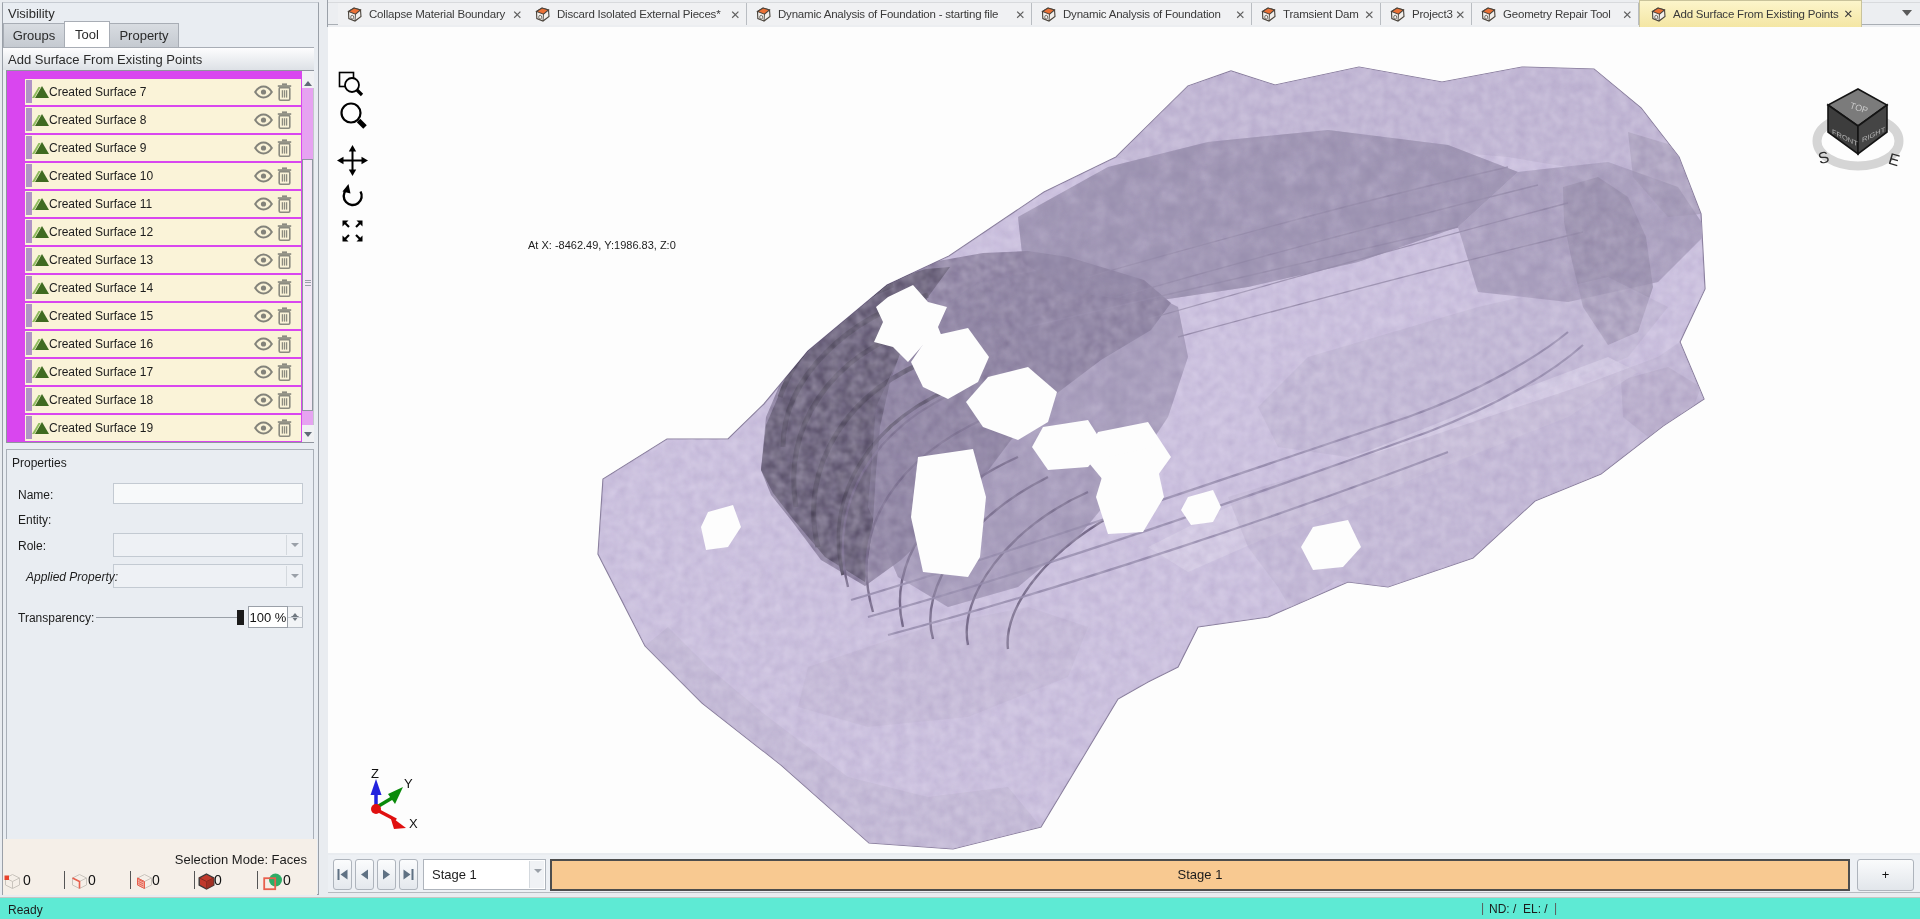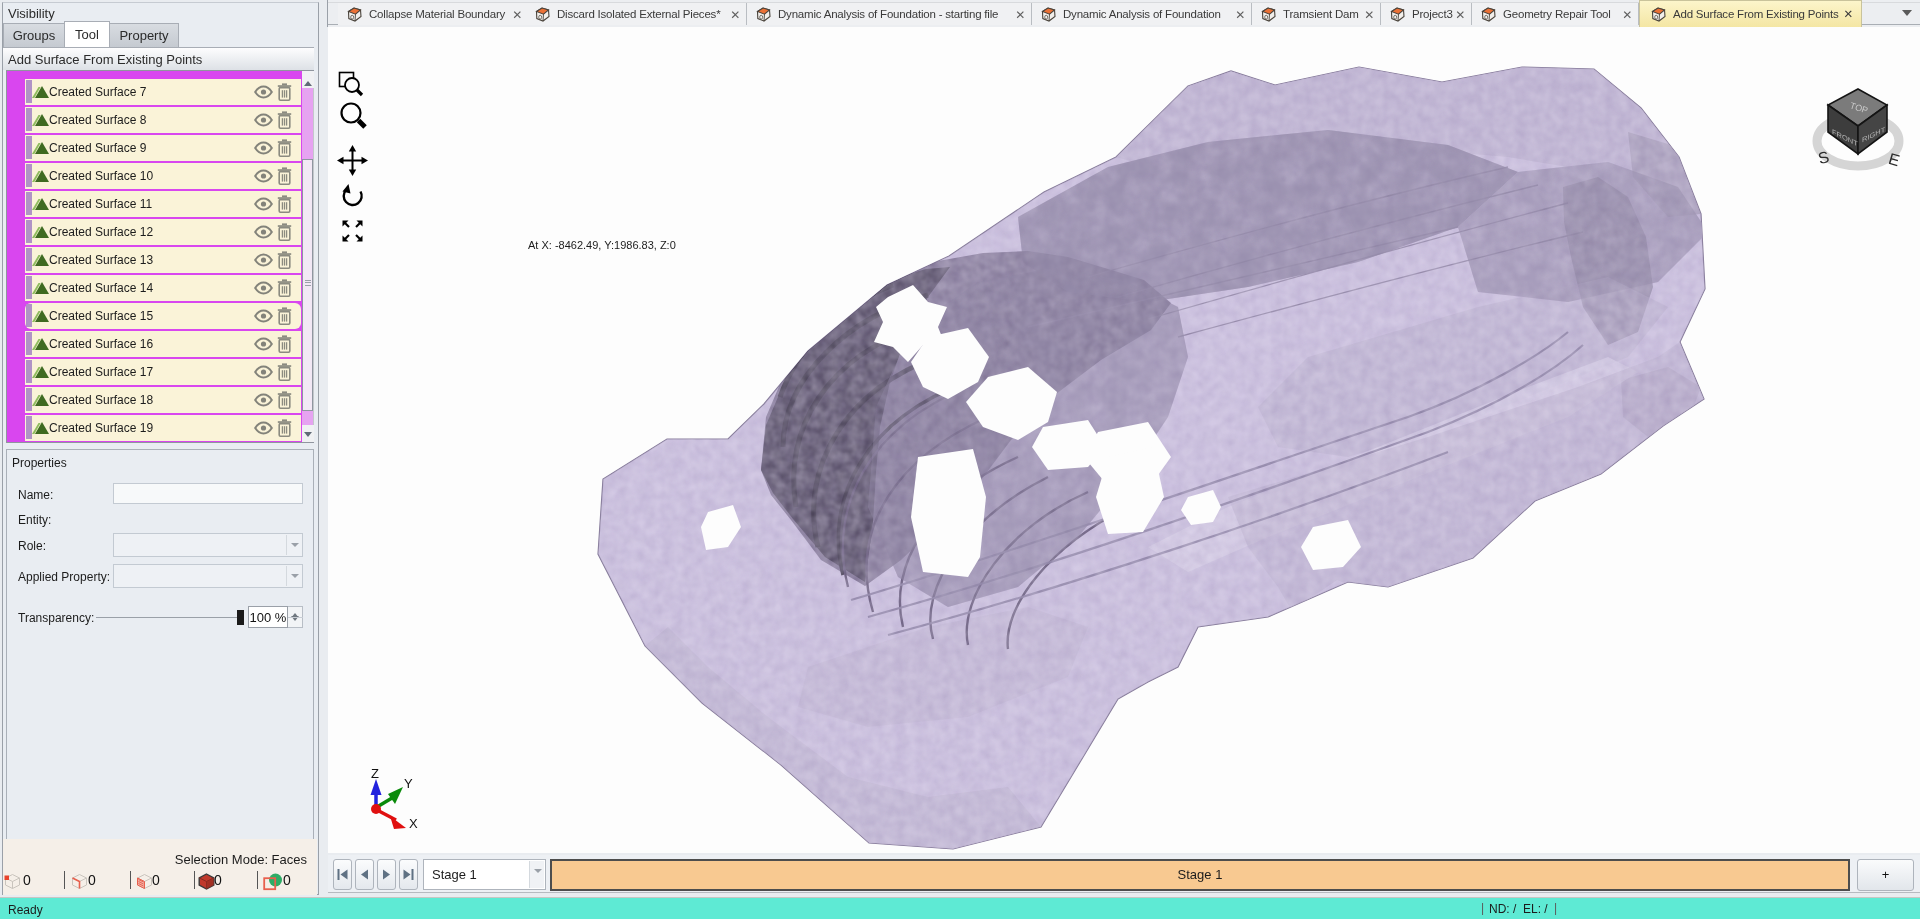--- a/index.html
+++ b/index.html
@@ -447,21 +447,21 @@
         </svg>
         <svg style="position:absolute; left:252px; top:4px;" width="15" height="18" viewBox="0 0 15 18">
           <rect x="2.2" y="4.6" width="10.6" height="12.6" rx="1.2" fill="none" stroke="#8b8b80" stroke-width="1.6"></rect>
           <line x1="5.4" y1="7.2" x2="5.4" y2="14.6" stroke="#8b8b80" stroke-width="1.3"></line>
           <line x1="7.5" y1="7.2" x2="7.5" y2="14.6" stroke="#8b8b80" stroke-width="1.3"></line>
           <line x1="9.6" y1="7.2" x2="9.6" y2="14.6" stroke="#8b8b80" stroke-width="1.3"></line>
           <rect x="0.8" y="2.2" width="13.4" height="1.7" fill="#8b8b80"></rect>
           <rect x="5" y="0.4" width="5" height="2" fill="#8b8b80"></rect>
         </svg>
       </div>
-      <div class="row" style="top:232px;border-radius:6px;">
+      <div class="row" style="top:232px;">
         <div class="pbar"></div>
         <svg style="position:absolute; left:7px; top:4px;" width="18" height="17" viewBox="0 0 18 17">
           <polygon points="3,15 10,3 17,15" fill="#3f6b21"></polygon>
           <polygon points="0,15 6.5,4 8.6,4 2.4,15" fill="#8fbc5e"></polygon>
         </svg>
         <div class="label">Created Surface 15</div>
         <svg style="position:absolute; left:229px; top:6px;" width="19" height="14" viewBox="0 0 19 14">
           <path d="M1.2,7 C4,2.6 7,1.5 9.5,1.5 C12,1.5 15,2.6 17.8,7 C15,11.4 12,12.5 9.5,12.5 C7,12.5 4,11.4 1.2,7 Z" fill="none" stroke="#83837a" stroke-width="2"></path>
           <circle cx="9.5" cy="7" r="2.6" fill="#83837a"></circle>
         </svg>
@@ -569,21 +569,21 @@
   </div>
   <div id="properties" class="abs">
     <div class="plabel abs" style="left:5px; top:6px;">Properties</div>
     <div class="plabel abs" style="left:11px; top:38px;">Name:</div>
     <div class="pinput" style="left:106px; top:33px; width:190px; height:21px;"></div>
     <div class="plabel abs" style="left:11px; top:63px;">Entity:</div>
     <div class="plabel abs" style="left:11px; top:89px;">Role:</div>
     <div class="pcombo" style="left:106px; top:83px; width:190px; height:24px;">
         <span class="combo-btn"></span>
       </div>
-    <div class="plabel abs" style="left:11px; top:120px;">Applied Property:</div>
+    <div class="plabel abs" style="left:19px; top:120px;font-style:italic;">Applied Property:</div>
     <div class="pcombo" style="left:106px; top:114px; width:190px; height:24px;">
         <span class="combo-btn"></span>
       </div>
     <div class="plabel abs" style="left:11px; top:161px;">Transparency:</div>
     <div class="abs" style="left:89px; top:167px; width:142px; height:1px; background:#9aa0a8;"></div>
     <div class="abs" style="left:230px; top:160px; width:7px; height:15px; background:#1a1a1a;"></div>
     <div class="abs" style="left:241px; top:156px; width:40px; height:22px; background:#ffffff; border:1px solid #9aa0a8; font-size:13px; color:#111; text-align:center; line-height:21px;">100 %</div>
     <div class="abs" style="left:281px; top:156px; width:15px; height:22px; border:1px solid #b8bec6; border-left:none; background:#f2f4f6;">
       <div style="position:absolute; left:3px; top:2px; border:4px solid transparent; border-bottom:5px solid #707880;"></div>
       <div style="position:absolute; left:3px; bottom:2px; border:4px solid transparent; border-top:5px solid #707880;"></div>

